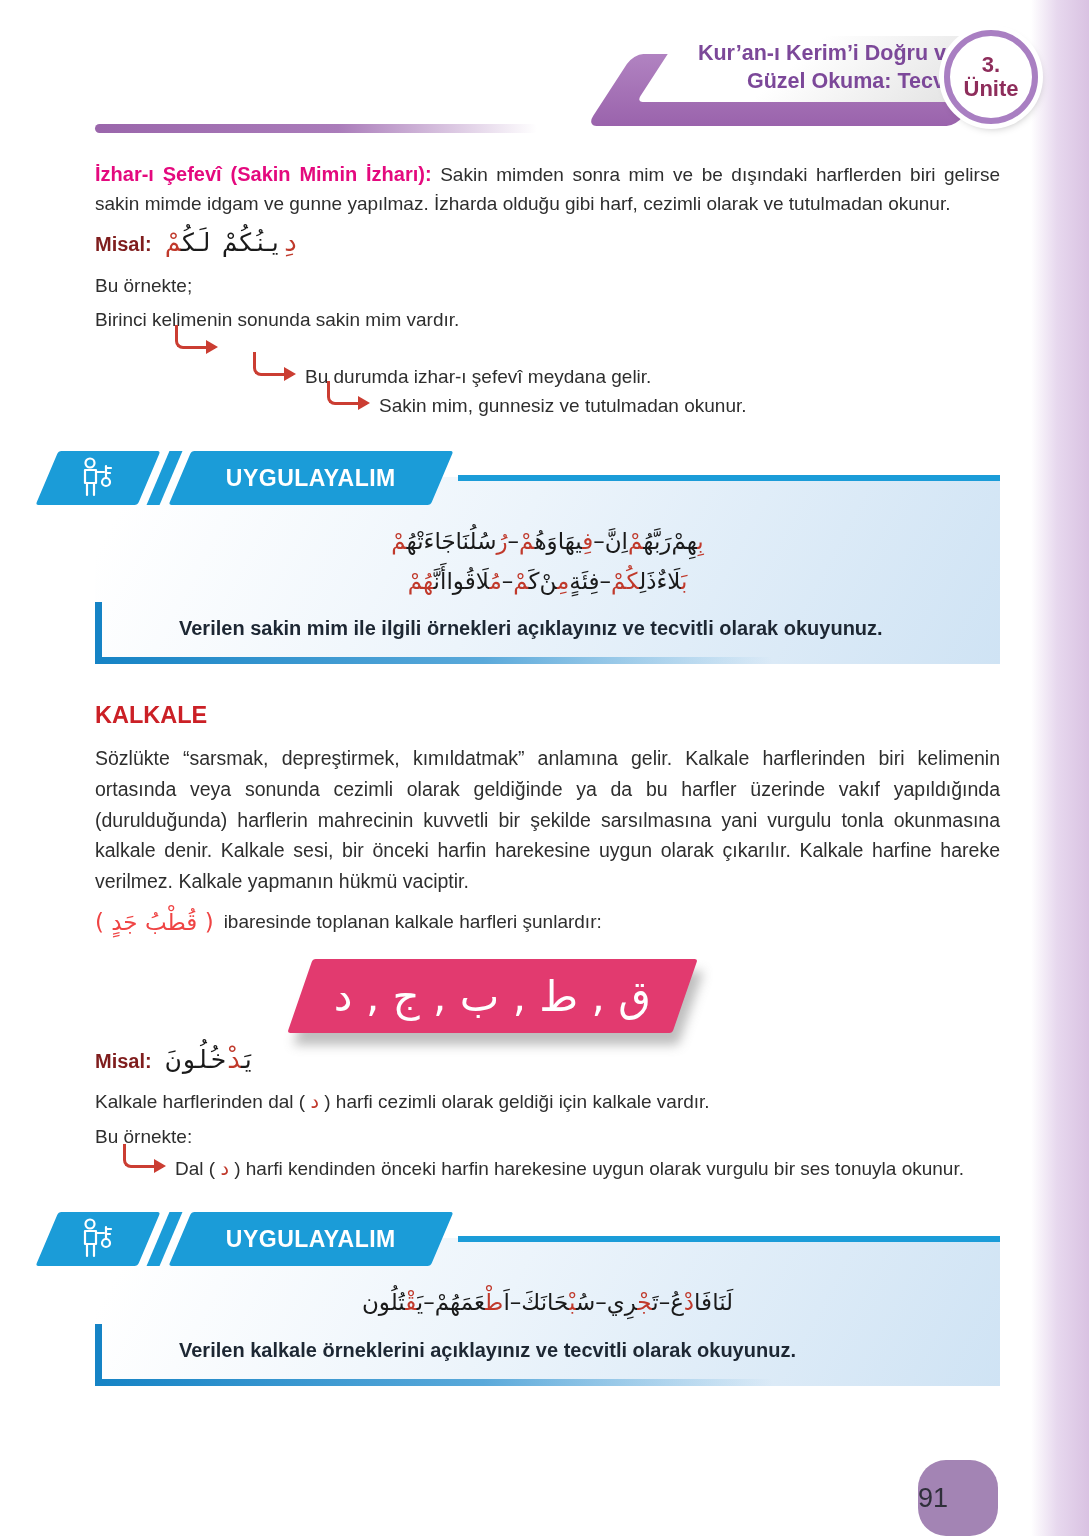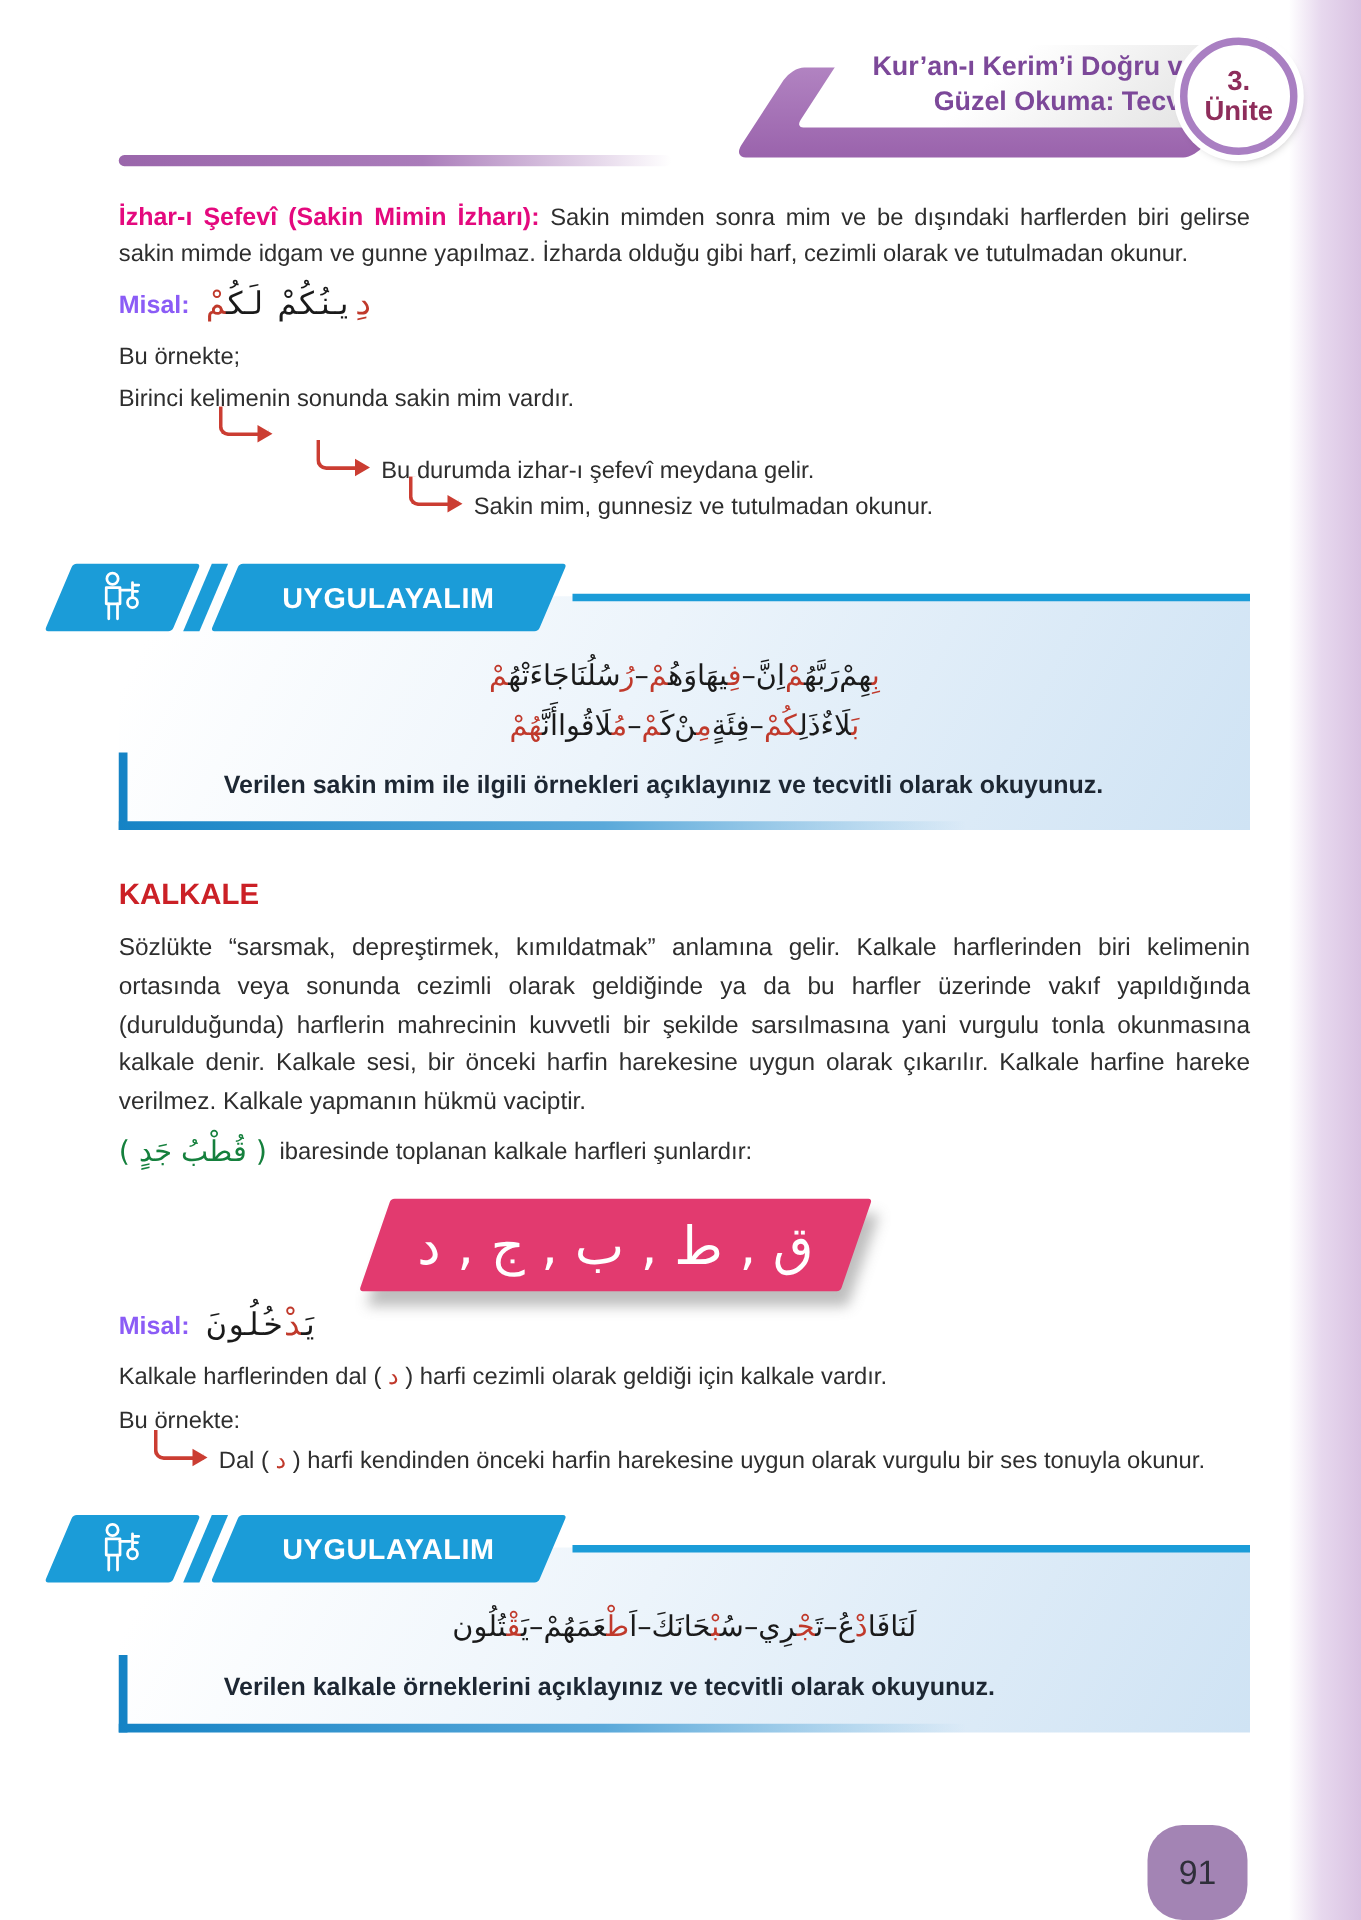--- a/index.html
+++ b/index.html
@@ -25,21 +25,21 @@
 
   .content { position:absolute; left:95px; top:124px; width:905px; color:#2e2e2e; font-size:19px; }
 
   .purple-rule { height:9px; width:442px; border-radius:5px;
     background:linear-gradient(to right,#9a66ab 0%,#aa7cba 55%,rgba(255,255,255,0) 100%); margin-bottom:26px; }
 
   .lead-para { text-align:justify; line-height:1.5; margin-bottom:10px; }
   .lead-head { color:#e4097e; font-weight:bold; font-size:20px; }
 
   .misal-row { display:flex; align-items:center; gap:14px; margin:4px 0 10px; }
-  .misal-label { color:#8b5cf6; font-weight:bold; font-size:20px; }
+  .misal-label { color:#7f1d1d; font-weight:bold; font-size:20px; }
   .ar-inline { display:inline-flex; gap:12px; align-items:baseline; direction:ltr; }
   .ar { font-family:Liberation Mono, monospace; font-size:25px; color:#1a1a1a; line-height:1.35; }
   .ar-token { direction:rtl; unicode-bidi:isolate; white-space:nowrap; }
   .red { color:#c0392b; }
   .dash { color:#1a1a1a; }
 
   .plain-line { line-height:1.45; margin-bottom:7px; }
 
   .step { display:flex; align-items:center; margin-top:7px; }
   .connector { position:relative; width:40px; height:24px; flex:0 0 40px;
@@ -64,30 +64,30 @@
   .pbox::before { content:''; position:absolute; left:0; bottom:0; width:7px; height:62px; background:#1583c5; }
   .pbox::after { content:''; position:absolute; left:0; bottom:0; height:7px; width:78%;
     background:linear-gradient(to right,#1583c5 0%,#5aa9da 55%,rgba(255,255,255,0) 96%); }
   .ar-line { display:flex; align-items:baseline; justify-content:center; direction:ltr;
     font-family:"DejaVu Sans",sans-serif; font-size:23px; color:#1a1a1a; line-height:1.75; }
   .pbox .caption { margin:16px 0 4px 60px; font-weight:bold; font-size:20px; color:#1d2733; }
 
   .kalkale-head { margin-top:38px; color:#cb2026; font-weight:bold; font-size:23.5px; }
   .kalkale-para { margin-top:14px; text-align:justify; line-height:1.57; font-size:19.5px; }
   .qutb-line { display:flex; align-items:center; gap:10px; margin-top:10px; line-height:1.4; }
-  .qutb-ar { font-family:"DejaVu Sans",sans-serif; font-size:23px; direction:rtl; unicode-bidi:isolate; color:#15803d; }
+  .qutb-ar { font-family:"DejaVu Sans",sans-serif; font-size:23px; direction:rtl; unicode-bidi:isolate; color:#ef4444; }
 
   .letters-banner { margin:20px 0 6px 205px; width:385px; height:74px; background:#e23a6f;
     transform:skewX(-19deg); border-radius:3px; box-shadow:10px 12px 10px rgba(110,110,110,.45);
     display:flex; align-items:center; justify-content:center; }
   .letters-banner span { transform:skewX(19deg); color:#ffffff; font-family:"DejaVu Sans",sans-serif;
     font-size:42px; direction:rtl; unicode-bidi:isolate; }
 
   .footer-square { position:absolute; left:918px; top:1460px; width:80px; height:76px; background:#a384b4;
-    display:flex; align-items:center; justify-content:center; font-size:27px; color:#2f2f3a;border-radius:28px; }
+    display:flex; align-items:center; justify-content:flex-start; font-size:27px; color:#2f2f3a;border-radius:28px; }
 </style>
 </head>
 <body>
 
 <div class="page">
   <div class="side-strip"></div>
 
   <div class="header">
     <div class="hdr-purple"></div>
     <div class="hdr-white"></div>

